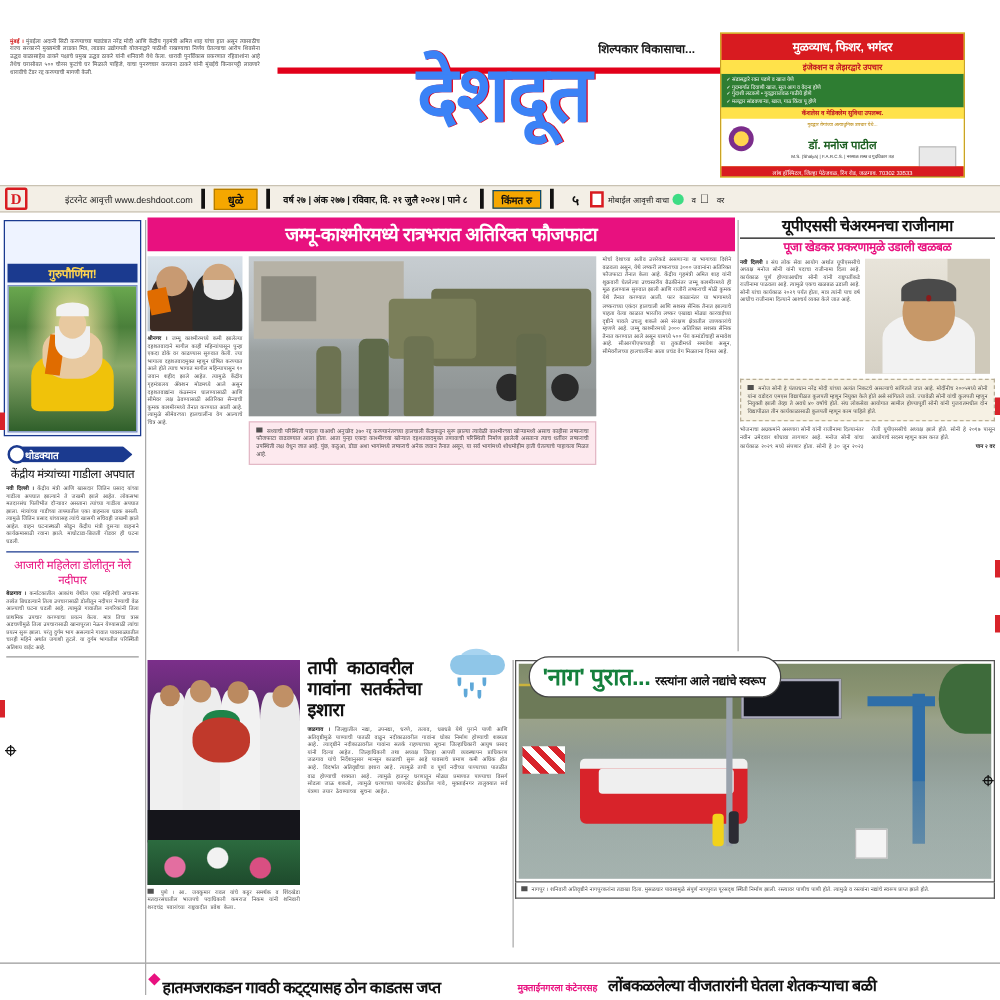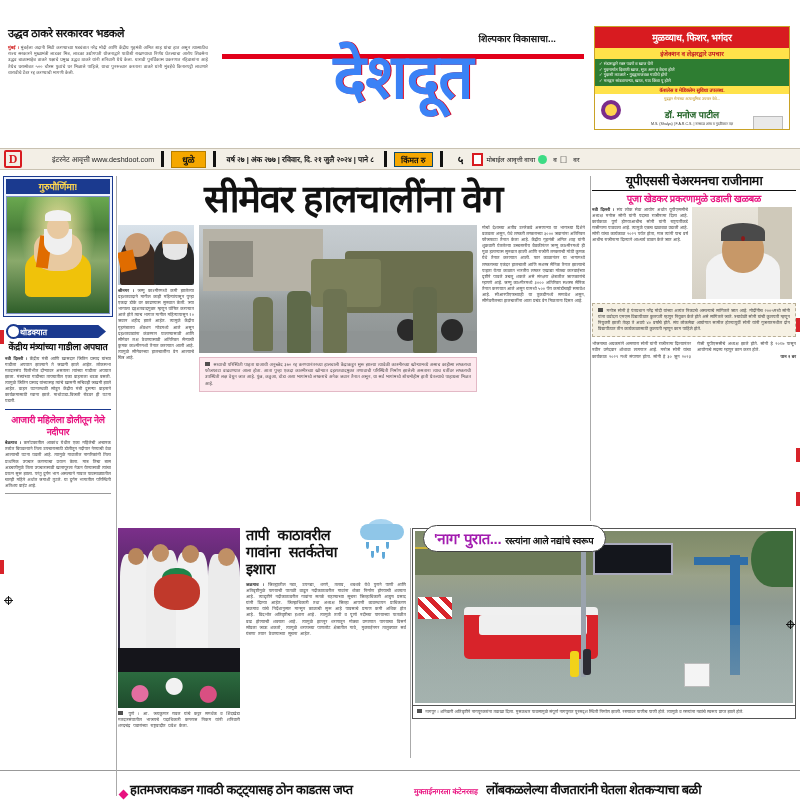--- a/index.html
+++ b/index.html
@@ -39,21 +39,21 @@
     position:absolute; left:50%; top:26px; transform:translateX(-50%);
     font-size:62px; font-weight:900; color:#3b82f6;
     letter-spacing:-1px; line-height:62px; white-space:nowrap;
     font-family:"Liberation Serif", serif;
     text-shadow: 1px 0 0 #e2001a;
   }
   .logo-bar { position:absolute; left:10px; right:10px; top:34px; height:5px; background:#e2001a; }
 
   
   .ad-top {
-    position:absolute; left:594px; top:26px; width:196px; height:104px;
+    position:absolute; left:576px; top:26px; width:196px; height:116px;
     border:1px solid #c9a227; background:#ffe24a; overflow:hidden;
   }
   .ad-red-band { height:21px; background:#d81b20; display:flex; align-items:center; justify-content:center; }
   .ad-red-band span { color:#fff; font-size:9.6px; font-weight:700; letter-spacing:-.2px; filter:blur(.12px); }
   .ad-sub { background:#ffe24a; text-align:center; font-size:6.4px; font-weight:700; color:#c1121f; padding:1px 0; filter:blur(.15px); }
   .ad-bullets { background:#2e7d32; padding:2px 4px 3px; }
   .ad-bullets div { color:#fff; font-size:4.2px; line-height:5.6px; filter:blur(.2px); }
   .ad-ylw { background:#ffe24a; text-align:center; font-size:5px; font-weight:700; color:#c1121f; padding:1px 0; filter:blur(.2px); }
   .ad-doc { background:#fff; padding:2px 3px; position:relative; height:38px; }
   .ad-doc .dname { font-size:9px; font-weight:700; color:#1b5e20; text-align:center; margin-top:7px; filter:blur(.15px); }
@@ -93,21 +93,21 @@
   .ib-applogo::after{ content:""; position:absolute; left:2px; top:2px; width:7px; height:9px; background:#fff; }
   .ib-mob { font-size:6.4px; color:#222; margin-left:3px; filter:blur(.12px); }
   .ib-android { width:9px; height:9px; border-radius:50%; background:#3ddc84; margin:0 3px; }
   .ib-apple { font-size:10px; color:#111; margin:0 3px; }
 
   
   .sidebar { position:absolute; left:0; top:174px; width:116px; height:626px; }
   .guru-box { margin:2px 3px 0; border:1px solid #1b3a8f; background:#eef3ff; padding:2px; }
   .guru-title {
     background:#1b3a8f; color:#ffd54f; text-align:center; font-size:9.5px;
-    font-weight:700; padding:1px 0; letter-spacing:-.2px; filter:blur(.1px);
+    font-weight:700; padding:1px 0; letter-spacing:-.2px; filter:blur(.1px);margin-top:32px;
   }
   .guru-img {
     height:118px; margin-top:2px; border:1px solid #7a8fc4;
     background:
       radial-gradient(ellipse at 50% 30%, #ffe9a8 0%, rgba(255,233,168,0) 52%),
       linear-gradient(#6aa84f 0%, #4a7f3a 28%, #8aa96b 55%, #2f5f2a 100%);
     position:relative; overflow:hidden; filter:blur(.5px);
   }
   .guru-img .robe { position:absolute; left:18%; top:46%; width:64%; height:40%; background:#f0c20a; border-radius:40% 40% 10% 10%; }
   .guru-img .body { position:absolute; left:26%; top:30%; width:48%; height:34%; background:#e8c9a0; border-radius:40%; }
@@ -121,21 +121,21 @@
     position:absolute; left:6px; right:6px; top:1px; height:13px;
     background:#1b3a8f; clip-path: polygon(0 0, 92% 0, 100% 50%, 92% 100%, 0 100%);
   }
   .thodkyat .lbl {
     position:absolute; left:16px; top:2px; color:#fff; font-size:8px; font-weight:700; filter:blur(.1px);
   }
   .thodkyat .circ { position:absolute; left:2px; top:0px; width:15px; height:15px; border-radius:50%; background:#fff; border:2px solid #1b3a8f; }
 
   .sb-art { padding:0 5px; }
   .sb-hd {
-    font-size:9.2px; font-weight:700; color:#111; line-height:11.5px;
+    font-size:9.2px; font-weight:400; color:#111; line-height:11.5px;
     text-align:center; letter-spacing:-.25px; filter:blur(.12px);
   }
   .sb-hd.pink { color:#e8117f; }
   .sb-body { margin-top:2px; }
   .hr-blue { border:0; border-top:1px solid #1b3a8f; margin:5px 5px; }
   .hr-thin { border:0; border-top:1px solid #999; margin:4px 5px; }
 
   
   .main { position:absolute; left:118px; top:174px; width:470px; }
   .pink-strap {
@@ -270,27 +270,27 @@
     background:linear-gradient(rgba(150,165,158,.25), rgba(160,175,170,.55)); }
   .flood-img .tree { position:absolute; right:0; top:0; width:42px; height:56px; background:#3e6b3b; border-radius:50% 0 0 50%; }
   .flood-img .barr { position:absolute; left:3px; top:66px; width:34px; height:22px;
     background:repeating-linear-gradient(45deg,#d8232a 0 5px,#fff 5px 10px); }
 
   .flood-bubble {
     position:absolute; left:10px; top:-4px; background:#fff;
     border:1px solid #444; border-radius:16px; padding:2px 12px 3px 10px;
     display:flex; align-items:baseline; gap:4px; z-index:3;
   }
-  .flood-bubble .t1 { font-size:15px; font-weight:700; color:#a21caf; letter-spacing:-.4px; filter:blur(.1px); }
+  .flood-bubble .t1 { font-size:19px; font-weight:700; color:#15803d; letter-spacing:-.4px; filter:blur(.1px); }
   .flood-bubble .t2 { font-size:9.5px; font-weight:700; color:#111; letter-spacing:-.2px; filter:blur(.1px); }
   .flood-cap { border:1px solid #555; border-top:0; padding:3px 4px; }
 
   
   .bottom { position:absolute; left:0; bottom:0; width:800px; height:30px; border-top:1px solid #999; }
-  .bb-l { position:absolute; left:120px; bottom:2px; width:288px; display:flex; align-items:flex-end; gap:3px; }
+  .bb-l { position:absolute; left:120px; bottom:2px; width:288px; display:flex; align-items:flex-start; gap:3px; }
   .bb-dia { width:7px; height:7px; background:#e8117f; transform:rotate(45deg); flex:0 0 auto; }
   .bb-hd { font-size:12.8px; font-weight:700; color:#111; letter-spacing:-.45px; filter:blur(.12px); }
   .bb-r { position:absolute; left:414px; bottom:2px; width:384px; }
   .bb-kicker { font-size:7.4px; font-weight:700; color:#e8117f; filter:blur(.12px); display:inline-block; margin-right:4px;}
   .bb-hd2 { font-size:12.8px; font-weight:700; color:#111; letter-spacing:-.45px; display:inline; filter:blur(.12px); }
 
   .vrule { position:absolute; width:1px; background:#aaa; }
   .regmark { position:absolute; width:9px; height:9px; }
   .regmark::before,.regmark::after{ content:""; position:absolute; background:#111; }
   .regmark::before{ left:4px; top:0; width:1px; height:9px; }
@@ -300,21 +300,20 @@
   .edge-red { position:absolute; right:0; width:4px; height:14px; background:#d8232a; }
 </style>
 </head>
 <body>
 
 <div class="page">
 
   <div class="masthead">
 
     <div class="lead-news">
-      <div class="hd">उद्धव ठाकरे सरकारवर भडकले</div>
       <div class="bd btext">
         <b>मुंबई ।</b>
         <span>मुंबईला अदानी सिटी करण्याच्या षड्यंत्रात नरेंद्र मोदी आणि केंद्रीय गृहमंत्री अमित शाह यांचा हात असून त्यासाठीच राज्य सरकारने मुख्यमंत्री लाडका मित्र, लाडका उद्योगपती योजनाद्वारे पाठीशी राखण्याचा निर्णय घेतल्याचा आरोप शिवसेना उद्धव बाळासाहेब ठाकरे पक्षाचे प्रमुख उद्धव ठाकरे यांनी शनिवारी येथे केला. धारावी पुनर्विकास प्रकरणात रहिवाशांना आहे तेथेच घरासोबत ५०० चौरस फुटांचे घर मिळाले पाहिजे, याचा पुनरुच्चार करताना ठाकरे यांनी मुंबईचे किनारपट्टी लावणारे धारावीचे टेंडर रद्द करण्याची मागणी केली.</span>
       </div>
     </div>
 
     <div class="nameplate">
       <div class="tagline">शिल्पकार विकासाचा...</div>
       <div class="logo-bar"></div>
       <div class="logo-word">देशदूत</div>
@@ -398,21 +397,21 @@
       <div class="sb-body btext">
         <b>बेळगाव ।</b>
         <span>कर्नाटकातील आकांथ येथील एका महिलेची अचानक तब्येत बिघडल्याने तिला उपचारासाठी डोलीतून नदीपार नेण्याची वेळ आल्याची घटना घडली आहे. त्यामुळे गावातील नागरिकांनी तिला प्राथमिक उपचार करण्याचा प्रयत्न केला. मात्र तिचा त्रास अडचणीमुळे तिला उपचारासाठी खानापूरला नेऊन येण्यासाठी त्यांचा प्रयत्न सुरू झाला. परंतु दुर्गम भाग असल्याने गावात पावसाळ्यातील चारही महिने अर्थात जगाशी तुटले. या दुर्गम भागातील परिस्थिती अतिशय वाईट आहे.</span>
       </div>
     </div>
     <hr class="hr-thin">
 
   </div>
 
   <div class="main">
-    <div class="mega-hd">सीमेवर हालचालींना वेग</div>
+    <div class="pink-strap">जम्मू-काश्मीरमध्ये रात्रभरात अतिरिक्त फौजफाटा</div>
 
     <div class="main-grid">
       <div class="col-a">
         <div class="ph-leaders">
           <div class="f1"></div>
           <div class="f1h"></div>
           <div class="sc"></div>
           <div class="f2"></div>
           <div class="f2h"></div>
           <div class="beard"></div>

